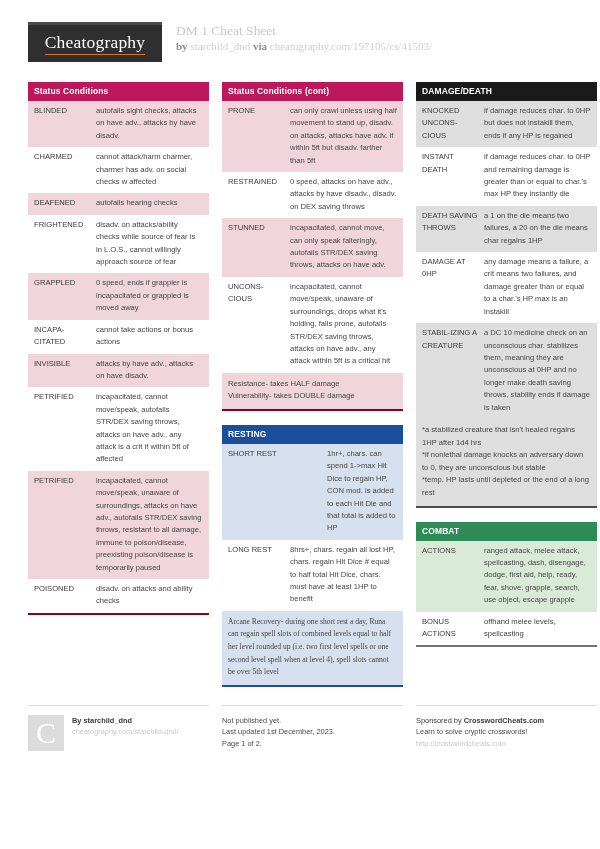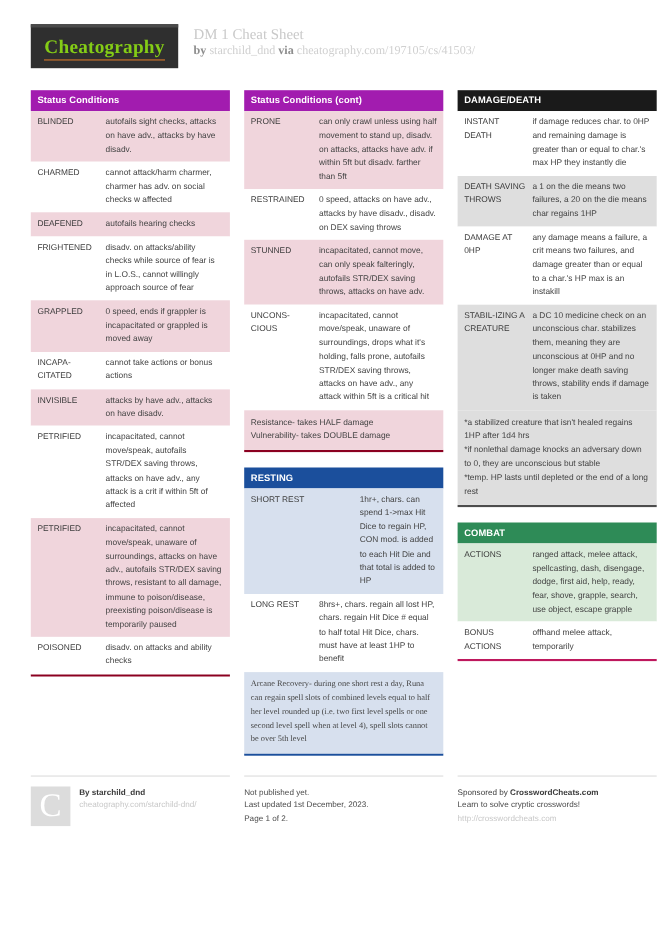--- a/index.html
+++ b/index.html
@@ -36,26 +36,25 @@
     display: flex;
     align-items: center;
     justify-content: center;
     flex: none;
     border-top: 3px solid #4a4a4a;
     box-sizing: border-box;
   }
   .logo-text {
     font-family: "Liberation Serif", serif;
     font-size: 17.5px;
-    color: #84cc16;
+    color: #ffffff;
     letter-spacing: 0.2px;
     position: relative;
     padding-bottom: 1px;
     border-bottom: 1.5px solid #d4762a;
-    font-weight: bold;
   }
   .masthead-titles {
     margin-left: 14px;
     padding-top: 1px;
   }
   .sheet-title {
     font-family: "Liberation Serif", serif;
     font-size: 13.5px;
     color: #c9c9c9;
     line-height: 16px;
@@ -84,29 +83,29 @@
   
   .block { margin-bottom: 14px; }
   .block-head {
     font-size: 8.5px;
     font-weight: bold;
     color: #ffffff;
     padding: 4px 6px 4px 6px;
     line-height: 11px;
     letter-spacing: 0.1px;
   }
-  .head-red   { background: #a21caf; }
+  .head-red   { background: #be185d; }
   .head-black { background: #1a1a1a; }
   .head-blue  { background: #1b4f9c; }
   .head-green { background: #2e8b57; }
 
   .rows { border-bottom: 2px solid #8b0020; }
   .rows.edge-black { border-bottom: 2px solid #4d4d4d; }
   .rows.edge-blue  { border-bottom: 2px solid #1b4f9c; }
-  .rows.edge-green { border-bottom: 2px solid #be185d; }
+  .rows.edge-green { border-bottom: 2px solid #737373; }
 
   .row {
     display: flex;
     font-size: 7.6px;
     line-height: 12.4px;
     padding: 4px 6px 5px 6px;
     box-sizing: border-box;
     align-items: flex-start;
   }
   .row .k {
@@ -293,20 +292,24 @@
         </div>
       </div>
 
     </div>
 
     <div class="col">
 
       <div class="block pal-black">
         <div class="block-head head-black">DAMAGE/DEATH</div>
         <div class="rows edge-black">
+          <div class="row odd">
+            <div class="k">KNOCKED UNCONS-CIOUS</div>
+            <div class="v">if damage reduces char. to 0HP but does not instakill them, ends if any HP is regained</div>
+          </div>
           <div class="row even">
             <div class="k">INSTANT DEATH</div>
             <div class="v">if damage reduces char. to 0HP and remaining damage is greater than or equal to char.'s max HP they instantly die</div>
           </div>
           <div class="row odd">
             <div class="k">DEATH SAVING THROWS</div>
             <div class="v">a 1 on the die means two failures, a 20 on the die means char regains 1HP</div>
           </div>
           <div class="row even">
             <div class="k">DAMAGE AT 0HP</div>
@@ -326,21 +329,21 @@
 
       <div class="block pal-green">
         <div class="block-head head-green">COMBAT</div>
         <div class="rows edge-green">
           <div class="row odd">
             <div class="k">ACTIONS</div>
             <div class="v">ranged attack, melee attack, spellcasting, dash, disengage, dodge, first aid, help, ready, fear, shove, grapple, search, use object, escape grapple</div>
           </div>
           <div class="row even">
             <div class="k">BONUS ACTIONS</div>
-            <div class="v">offhand melee attack, temporarily</div>
+            <div class="v">offhand melee levels, spellcasting</div>
           </div>
         </div>
       </div>
 
     </div>
   </div>
 
   <div class="footers">
 
     <div class="foot-col">

